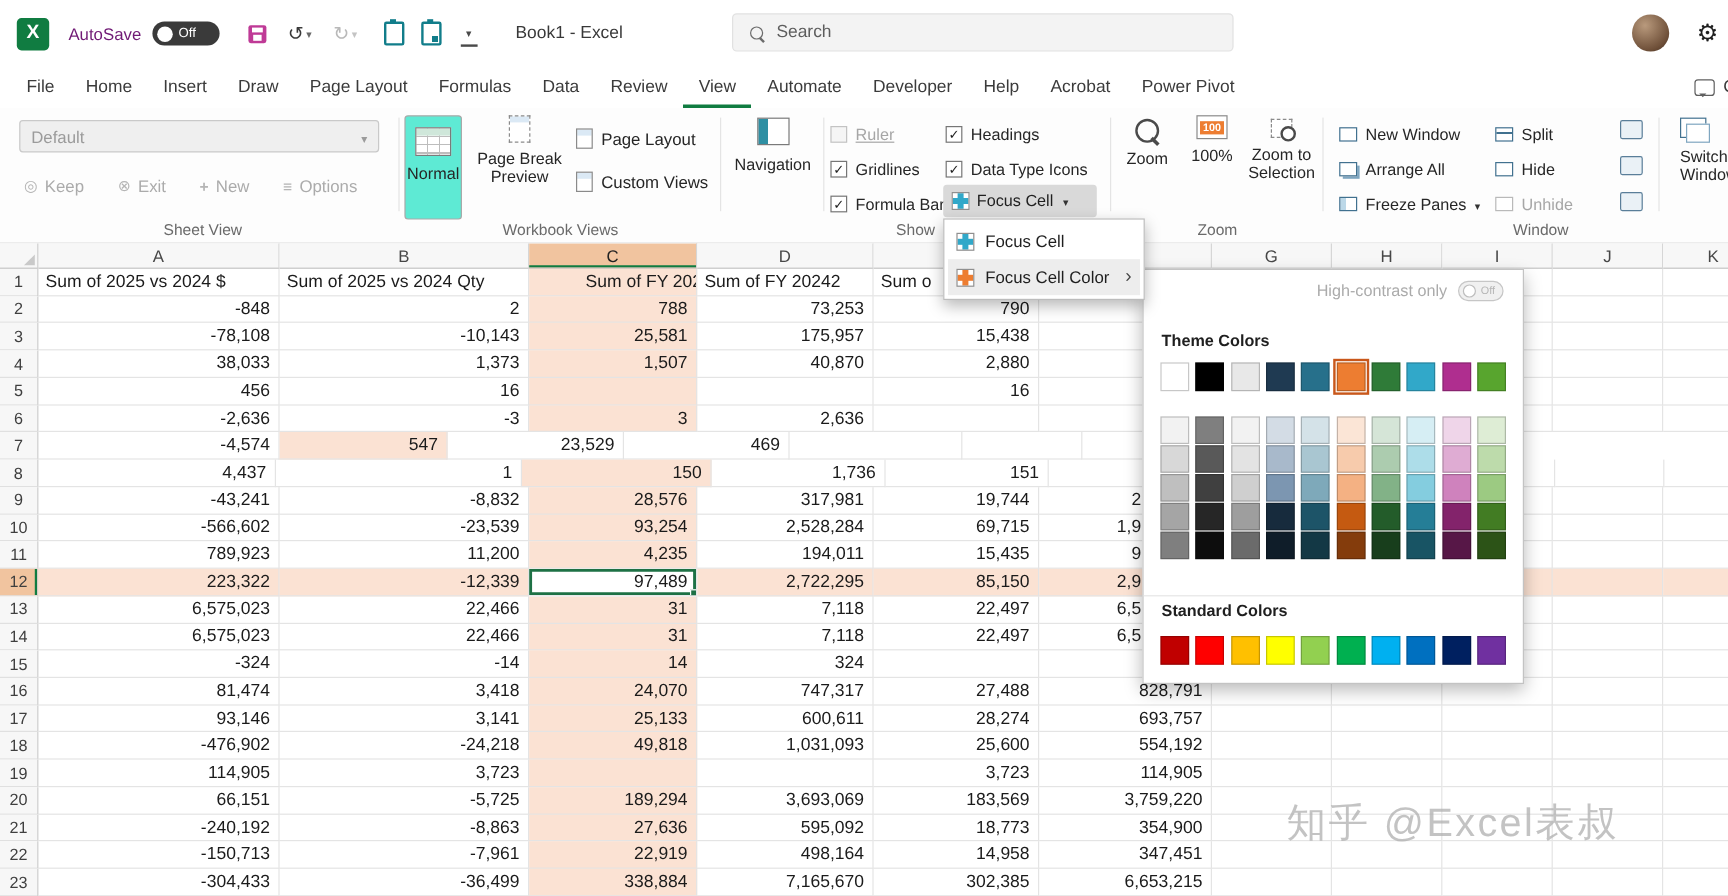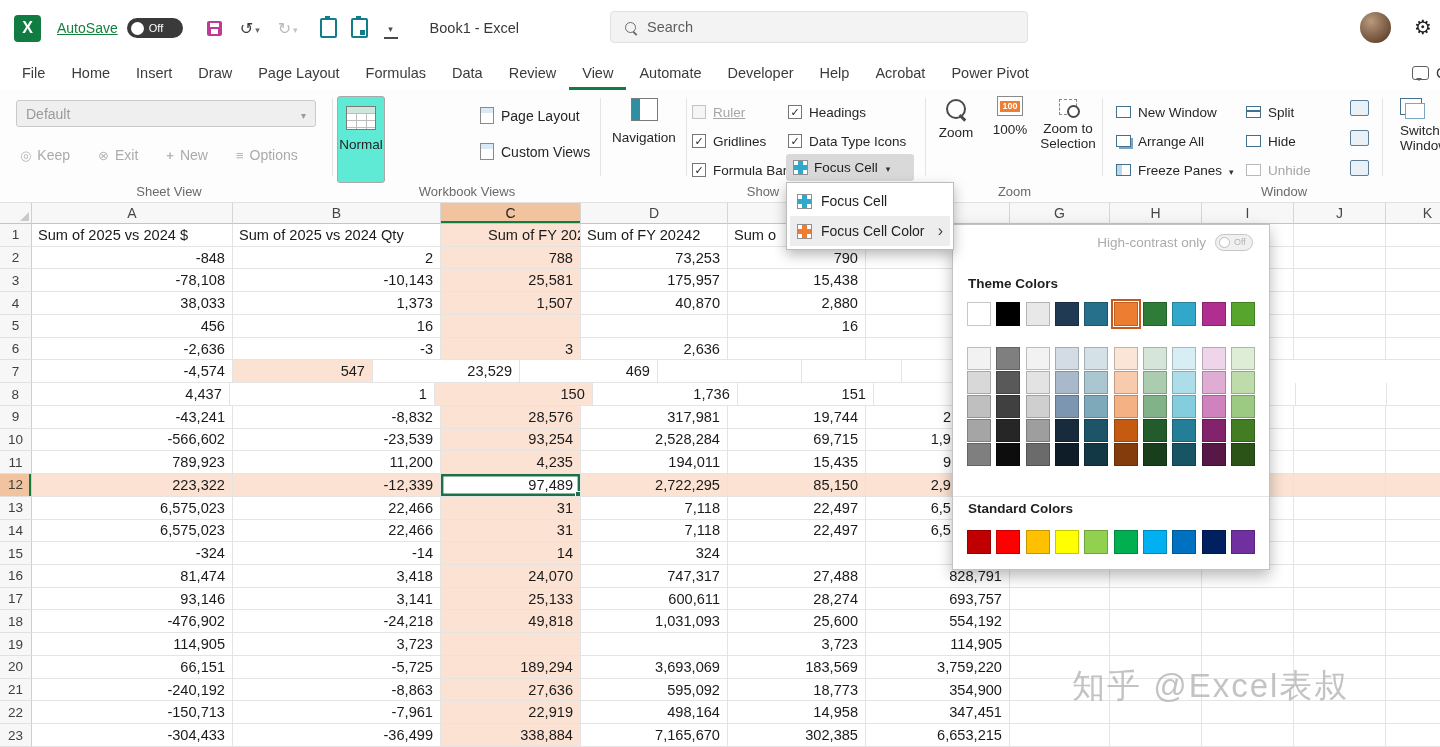--- a/index.html
+++ b/index.html
@@ -4,21 +4,21 @@
 <style>
   html,body{margin:0;padding:0;background:#e8e8e8;}
   .root{position:relative;width:1440px;height:747px;overflow:hidden;background:#fff;
         font-family:"Liberation Sans","DejaVu Sans",sans-serif;color:#222;}
 
   
   .titlebar{position:absolute;top:0;left:0;width:100%;height:56px;background:#fff;display:flex;align-items:center;}
   .xl-icon{width:27px;height:27px;margin-left:14px;background:#107C41;border-radius:4px;color:#fff;
            display:flex;align-items:center;justify-content:center;font-weight:bold;font-size:16px;}
   .xl-icon::after{content:"X";}
-  .as-label{margin-left:16px;font-size:14px;color:#15803d;text-decoration:underline;}
+  .as-label{margin-left:16px;font-size:14px;color:#701a75;}
   .aspill{margin-left:9px;width:48px;height:20px;border-radius:10px;background:#3a3a3a;display:flex;align-items:center;padding:0 4px;gap:5px;}
   .aspill .knob{width:13px;height:13px;border-radius:50%;background:#fff;}
   .aspill .as-state{color:#fff;font-size:11px;}
   .savei{width:15px;height:15px;margin-left:24px;background:#bf3a96;border-radius:2px;position:relative;}
   .savei::before{content:"";position:absolute;left:3px;right:3px;top:2px;height:4px;background:#fff;}
   .savei::after{content:"";position:absolute;left:4px;right:4px;bottom:2px;height:5px;background:#fff;}
   .qat{display:flex;align-items:center;gap:2px;margin-left:18px;font-size:16px;color:#3a3a3a;}
   .qat .chev::after{content:"▾";font-size:9px;color:#6a6a6a;}
   .undo-glyph::after{content:"↺";}
   .redo-glyph::after{content:"↻";color:#b9b9b9;}
@@ -253,20 +253,24 @@
           </span>
       </div>
       <div class="rglabel">Sheet View</div>
     </div>
     <div class="rsep" style="left:332px;"></div>
 
     <div class="rgroup" style="left:334px;width:266px;">
       <div class="wv-normal">
         <span class="grid-icon"></span>
         <span>Normal</span>
+      </div>
+      <div class="wv-big" style="left:58px;width:82px;">
+        <span class="page-icon dash"></span>
+        <span><span>Page Break</span><br><span>Preview</span></span>
       </div>
       <div class="smallrow" style="left:146px;top:17px;">
         <span class="page-icon sm"></span>
         <span>Page Layout</span>
       </div>
       <div class="smallrow" style="left:146px;top:53px;">
         <span class="page-icon sm"></span>
         <span>Custom Views</span>
       </div>
       <div class="rglabel">Workbook Views</div>

